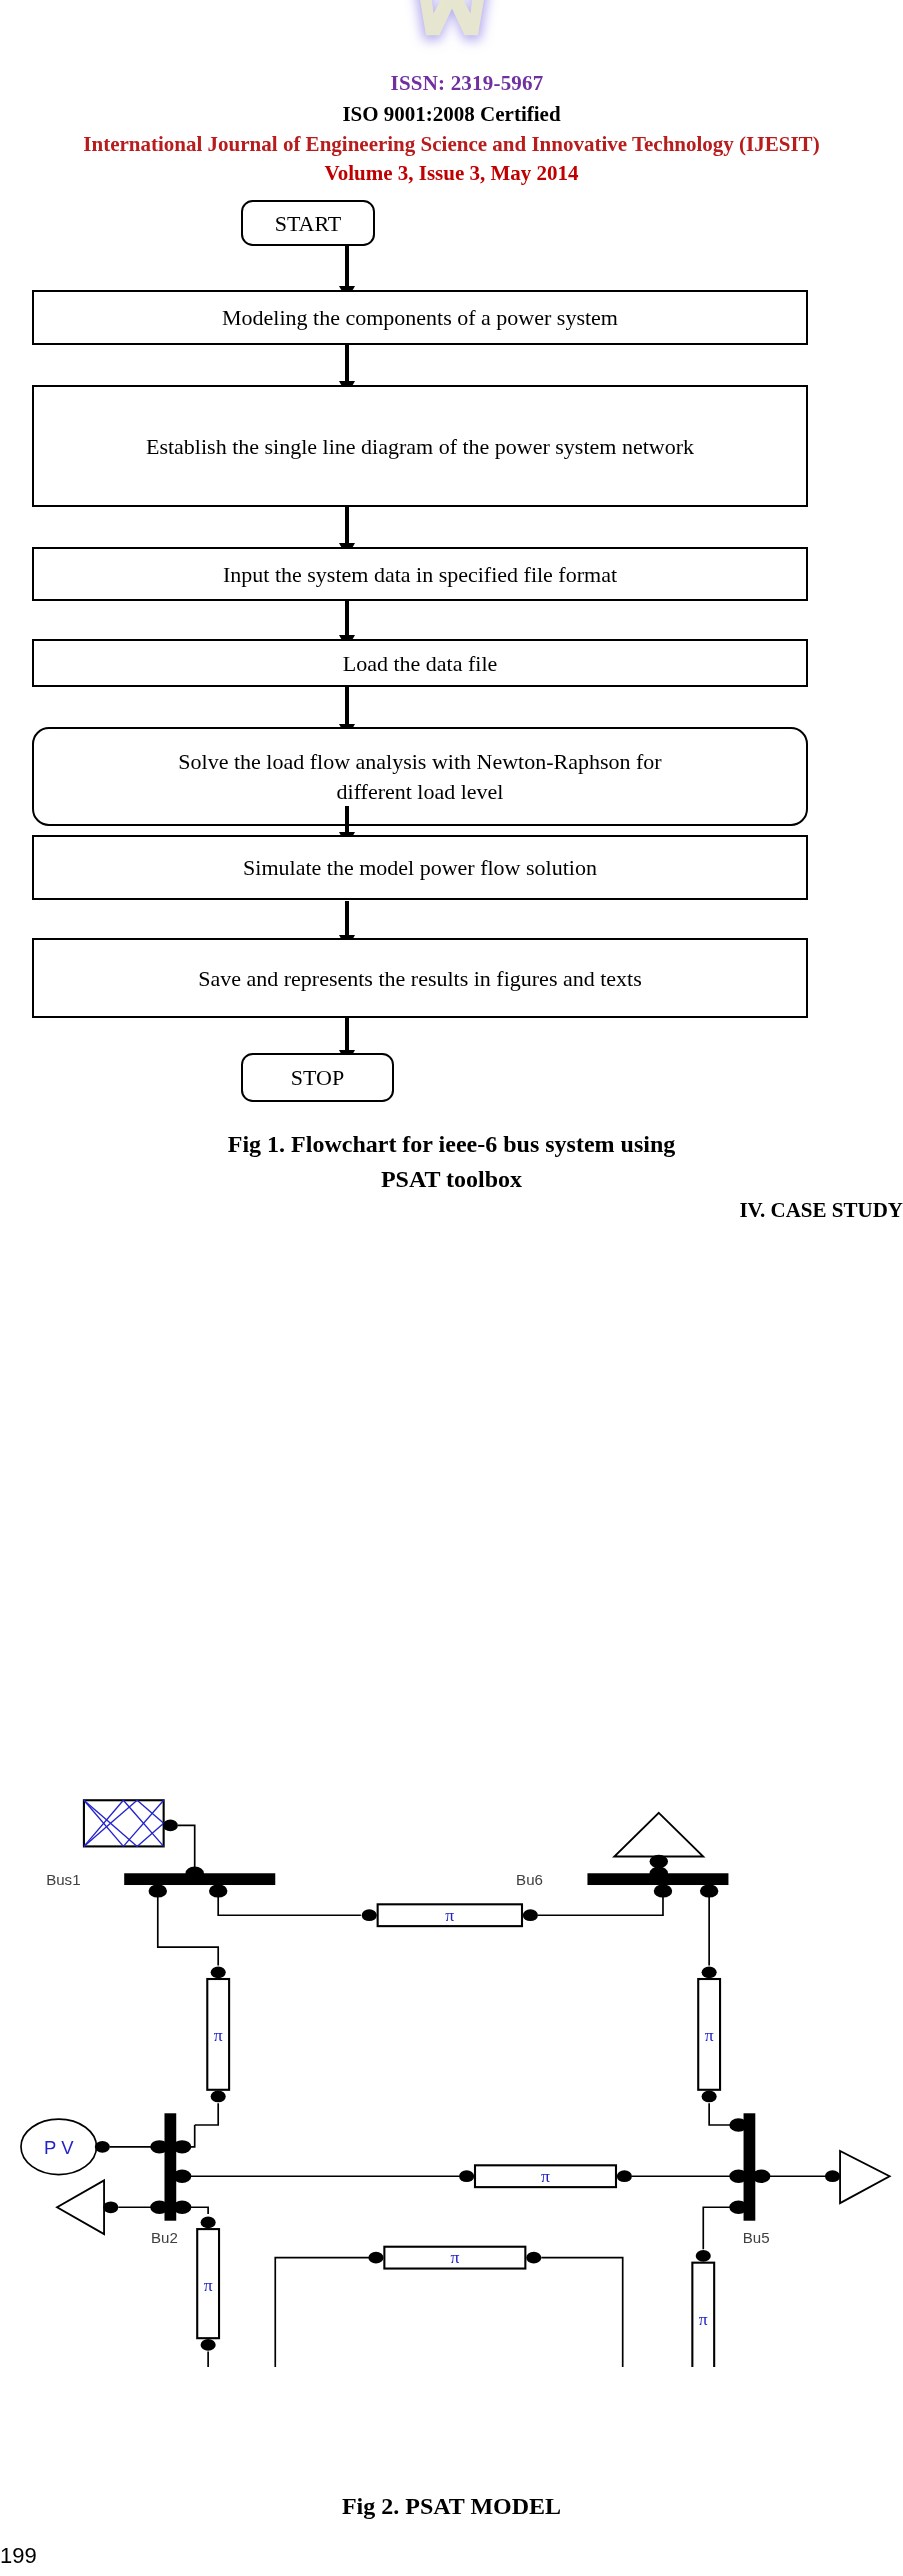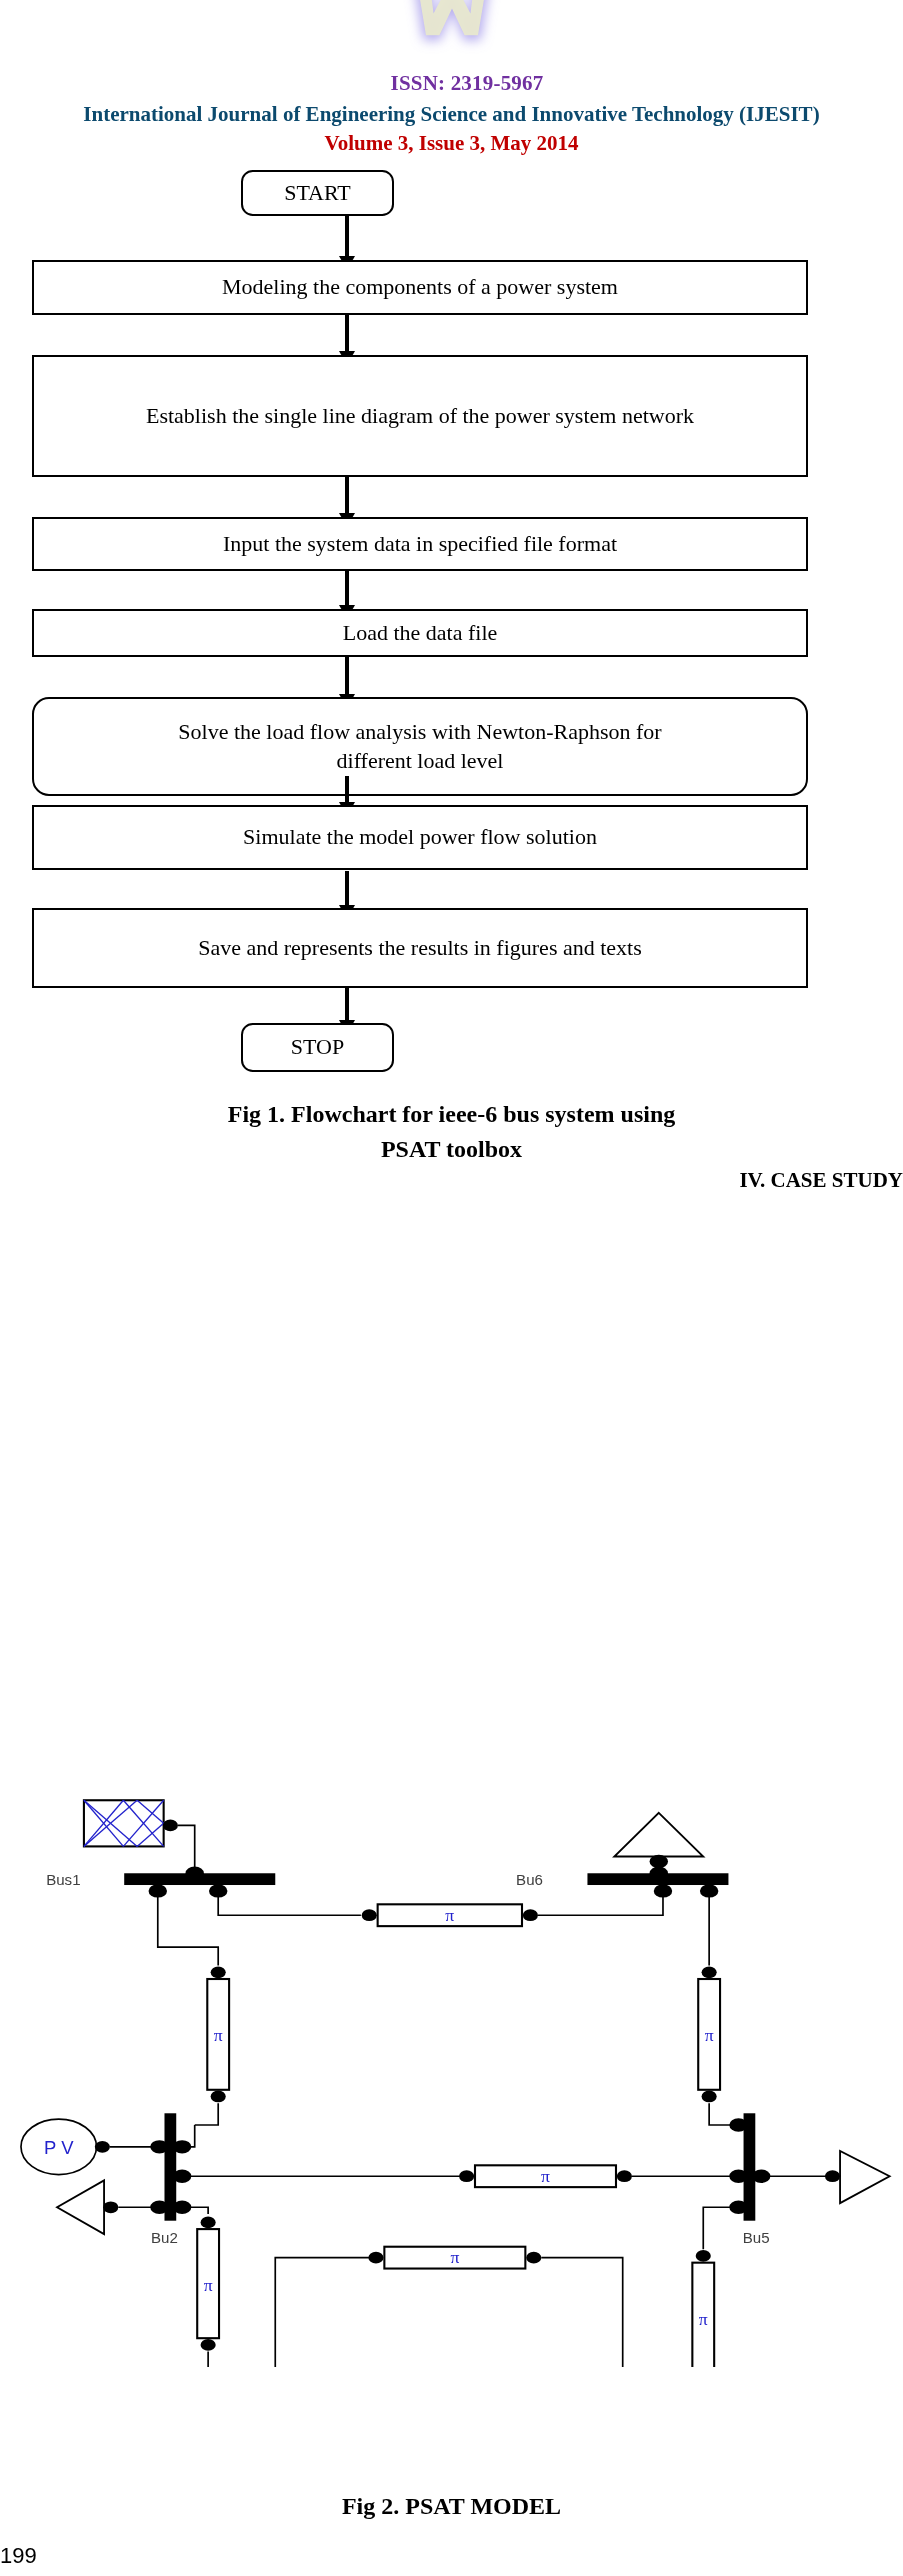--- a/index.html
+++ b/index.html
@@ -25,21 +25,21 @@
     color:#7030a0; font-weight:bold; font-size:21px;
     font-family:"Liberation Serif", serif; letter-spacing:0.2px;
     line-height:1.1;
     padding-left:31px;
   }
   .iso {
     color:#000000; font-weight:bold; font-size:21px;
     font-family:"Liberation Serif", serif; margin-top:7.6px; line-height:1.1;
   }
   .journal-title {
-    color:#0c4a6e; font-weight:bold; font-size:21px;
+    color:#b91c1c; font-weight:bold; font-size:21px;
     font-family:"Liberation Serif", serif; margin-top:7.6px;
     white-space:nowrap; line-height:1.1;
   }
   .volume {
     color:#c00000; font-weight:bold; font-size:21px;
     font-family:"Liberation Serif", serif; margin-top:5.9px; line-height:1.1;
   }
 
   
   .flowchart { position:relative; width:903px; margin-top:10px; }
@@ -99,27 +99,28 @@
     </defs>
     <g filter="url(#blur1)">
       <path d="M40 -10 L62 -10 L70 60 L90 14 L110 60 L118 -10 L140 -10 L124 86 L104 86 L90 50 L76 86 L56 86 Z" fill="#9b8fe8" opacity="0.75"></path>
     </g>
     <path d="M44 -10 L60 -10 L68 54 L90 12 L112 54 L120 -10 L136 -10 L121 80 L105 80 L90 48 L75 80 L59 80 Z" fill="#e8e8cd" opacity="0.95"></path>
   </svg>
 </div>
 
 <div class="journal-header">
   <div class="issn">ISSN: 2319-5967</div>
+  <div class="iso">ISO 9001:2008 Certified</div>
   <div class="journal-title">International Journal of Engineering Science and Innovative Technology (IJESIT)</div>
   <div class="volume">Volume 3, Issue 3, May 2014</div>
 </div>
 
 <div class="flowchart">
 
-  <div class="node terminal" style="left:241px; top:5px; width:153px; height:46px;">
+  <div class="node terminal" style="left:241px; top:5px; width:134px; height:46px;">
     <span>START</span>
   </div>
   <div class="arrow" style="left:347px; top:51px;">
     <div class="shaft" style="height:44px;"></div>
     <div class="head" style="top:40px;"></div>
   </div>
 
   <div class="node" style="left:32px; top:95px; width:776px; height:55px;">
     <span>Modeling the components of a power system</span>
   </div>

